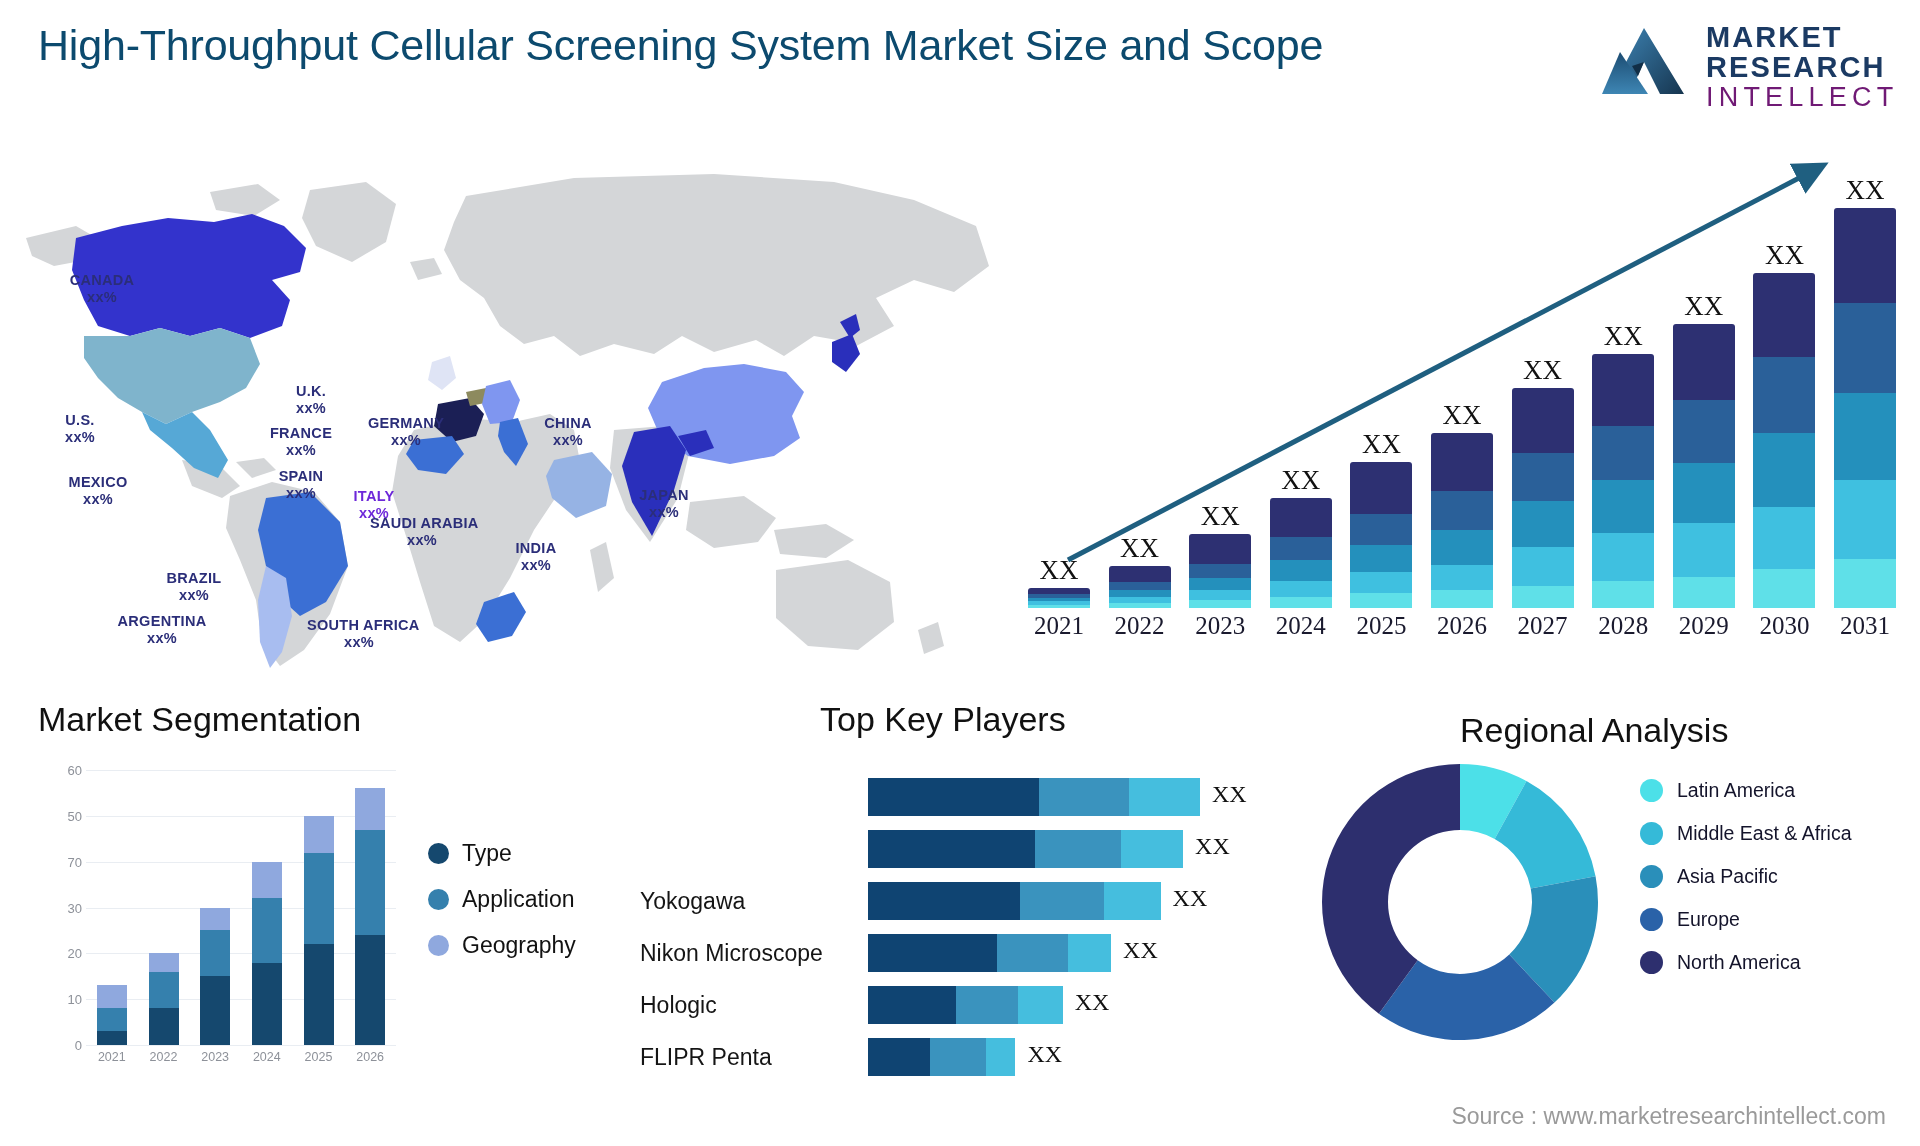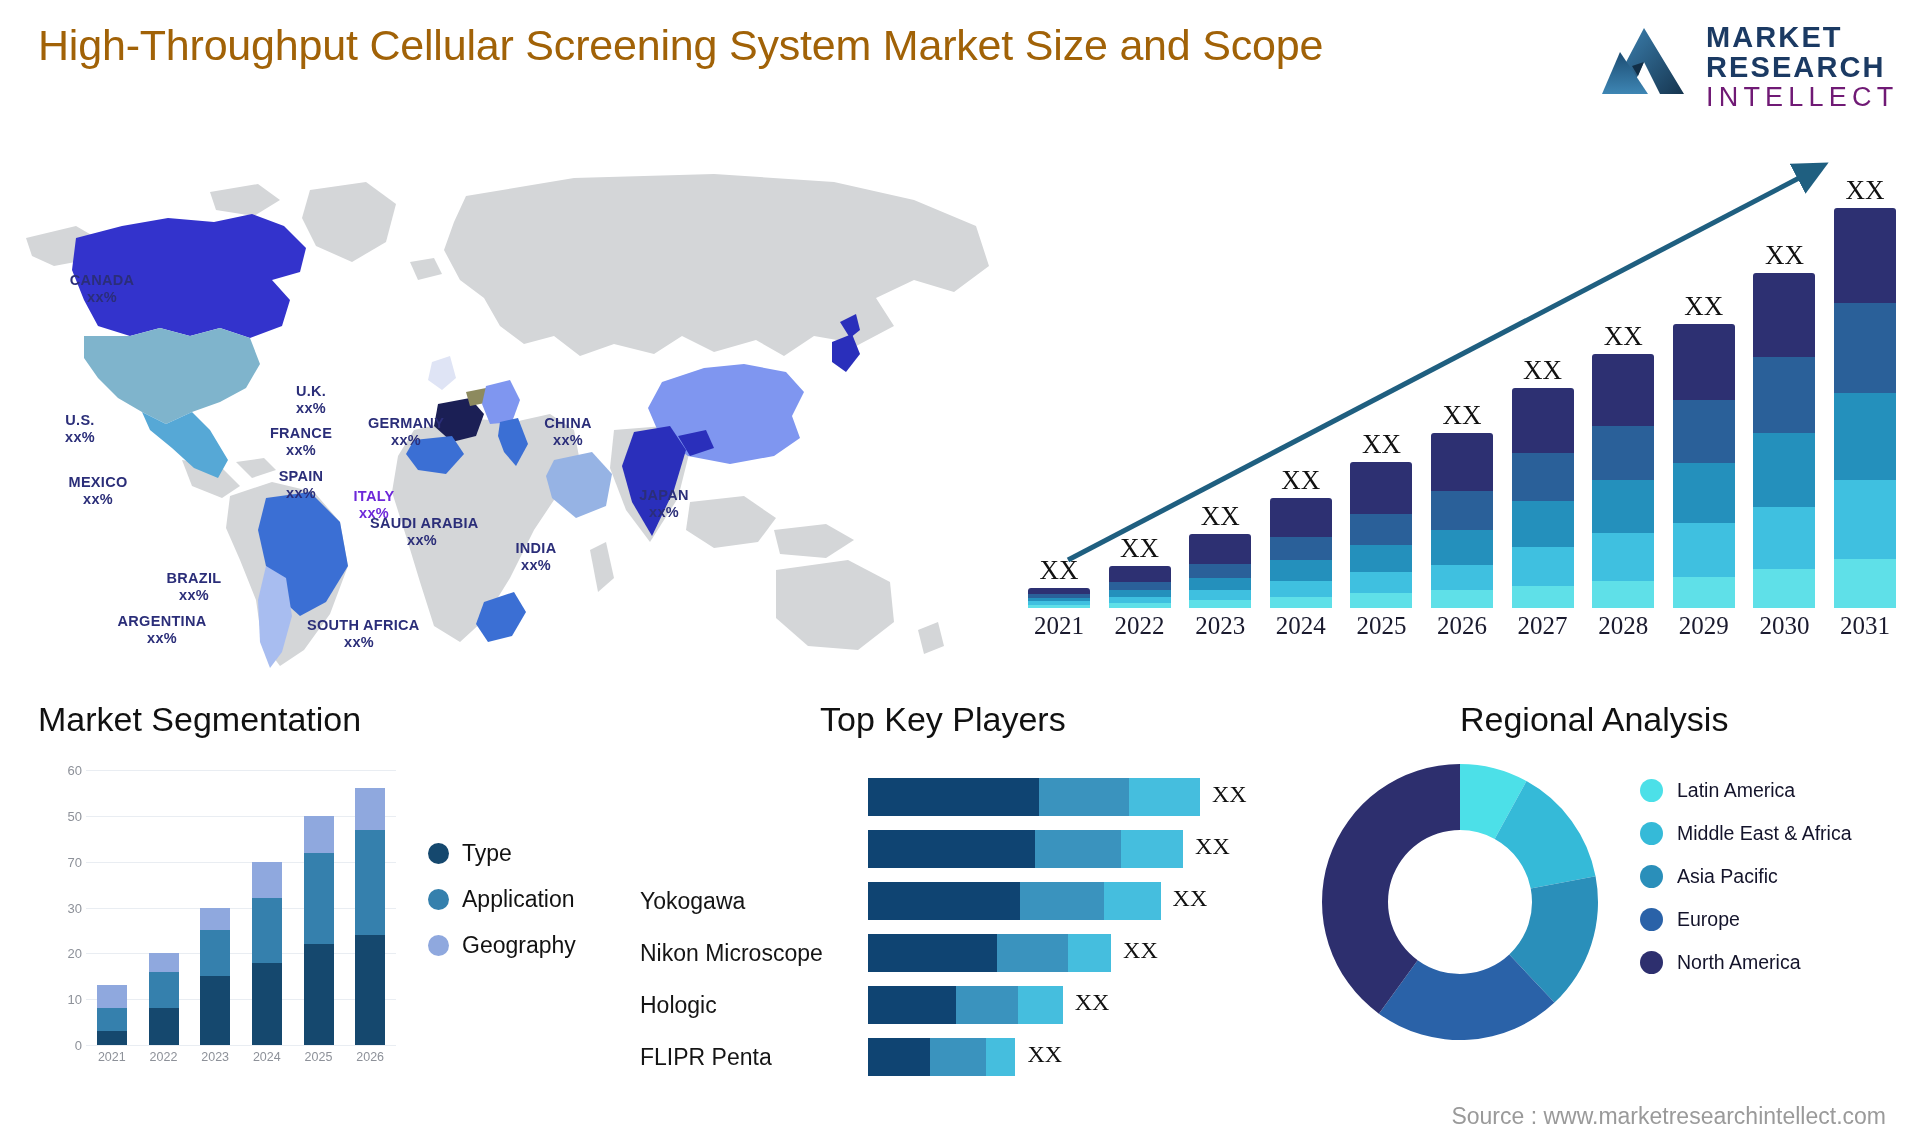--- a/index.html
+++ b/index.html
@@ -8,21 +8,21 @@
     font-family:"Liberation Sans", sans-serif;
     background:#ffffff;
     position:relative;
     overflow:hidden;
   }
 
   
   #header { position:absolute; left:0; top:0; width:1920px; height:140px; }
   #page-title {
     position:absolute; left:38px; top:18px; width:1420px;
-    font-size:43px; line-height:1.28; font-weight:400; color:#a16207;
+    font-size:43px; line-height:1.28; font-weight:400; color:#0c4a6e;
     letter-spacing:-0.2px;
   }
   #logo { position:absolute; right:22px; top:14px; width:300px; height:98px; }
   #logo-mark { position:absolute; left:0; top:8px; width:100px; height:78px; }
   #logo-text { position:absolute; left:108px; top:8px; width:196px; }
   .logo-l1, .logo-l2 {
     font-size:29px; font-weight:700; color:#1b3a63; letter-spacing:2.1px; line-height:1.04;
   }
   .logo-l3 {
     font-size:27px; font-weight:400; color:#701a75; letter-spacing:5.2px; line-height:1.12;
@@ -92,21 +92,21 @@
   }
   .kp-bar { position:absolute; left:228px; top:0; height:38px; display:flex; }
   .kp-seg { height:100%; }
   .kp-val {
     position:absolute; top:3px; font-size:24px; color:#111111;
     font-family:"Liberation Serif", serif;
   }
 
   
   #regional { position:absolute; left:1300px; top:700px; width:620px; height:430px; }
-  #ra-title { left:160px; top:0; }
+  #ra-title { left:160px; top:11px; }
   #donut { position:absolute; left:20px; top:62px; width:280px; height:280px; }
   #ra-legend { position:absolute; left:340px; top:78px; width:270px; }
   .ra-leg-row { display:flex; align-items:flex-start; margin-bottom:18px;text-align:right; }
   .ra-dot { width:23px; height:23px; border-radius:50%; margin-right:14px; flex:0 0 auto; margin-top:1px; }
   .ra-leg-label { font-size:19.5px; color:#14142b; line-height:1.28; }
 
   
   #source {
     position:absolute; right:34px; bottom:16px; font-size:23px; color:#9a9a9a;
   }

